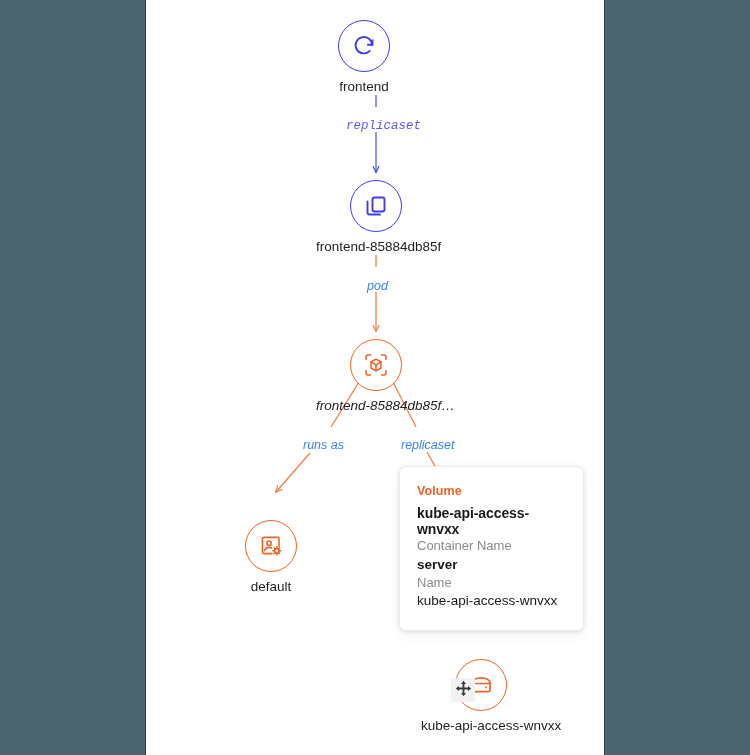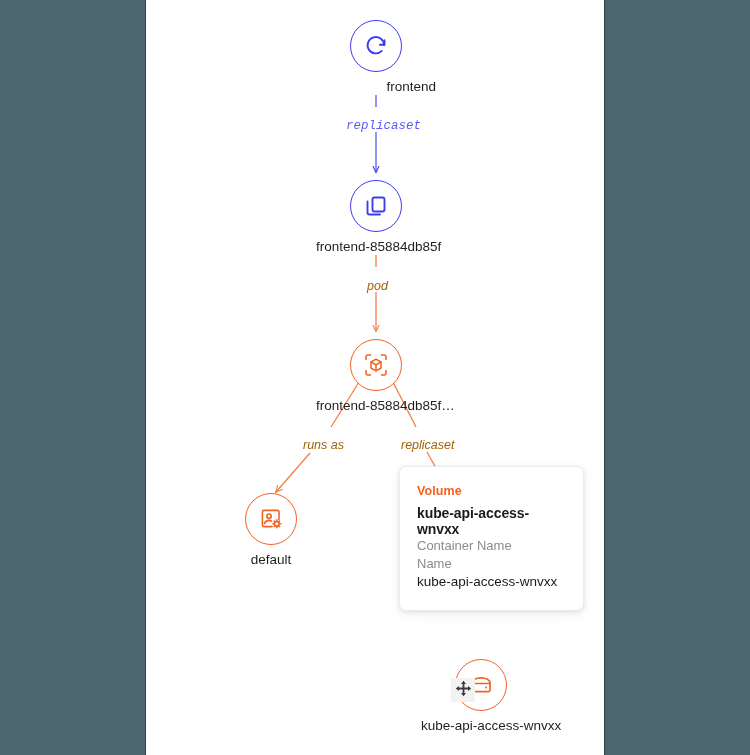--- a/index.html
+++ b/index.html
@@ -80,21 +80,21 @@
   
   .edge-label {
     position: absolute;
     font-size: 12.5px;
     font-style: italic;
     white-space: nowrap;
     z-index: 4;
     background: transparent;
   }
   .edge-label.blue-t   { color: #5b5bf0; font-family: Liberation Mono, monospace; }
-  .edge-label.orange-t { color: #a16207; }
+  .edge-label.orange-t { color: #3b82f6; }
 
   
   #detail-card {
     position: absolute;
     left: 253px;
     top: 466px;
     width: 185px;
     background: #ffffff;
     border: 1px solid #ececec;
     border-radius: 7px;
@@ -178,21 +178,21 @@
     </svg>
 
     <div class="edge-label blue-t" style="left:200px; top:119px;">replicaset</div>
 
     <div class="edge-label orange-t" style="left:221px; top:279px;">pod</div>
 
     <div class="edge-label orange-t" style="left:157px; top:438px;">runs as</div>
 
     <div class="edge-label orange-t" style="left:255px; top:438px;">replicaset</div>
 
-    <div class="node" style="left:230px; top:20px;text-align:right;">
+    <div class="node" style="left:218px; top:20px;">
       <div class="node-circle blue">
         <span>
           <svg width="24" height="24" viewBox="0 0 24 24" fill="none" stroke="#3c3cf0" stroke-width="1.9" stroke-linecap="round" stroke-linejoin="round">
             <path d="M20.5 6.2 v4.6 h-4.6"></path>
             <path d="M20 11 a8.2 8.2 0 1 0 -2.3 5.9"></path>
           </svg>
         </span>
       </div>
       <div class="node-label">frontend</div>
     </div>
@@ -202,38 +202,38 @@
         <span>
           <svg width="24" height="24" viewBox="0 0 24 24" fill="none" stroke="#3c3cf0" stroke-width="1.9" stroke-linecap="round" stroke-linejoin="round">
             <rect x="8.5" y="3.5" width="12" height="14" rx="2"></rect>
             <path d="M16 20.5 H5.5 a2 2 0 0 1 -2 -2 V7.5"></path>
           </svg>
         </span>
       </div>
       <div class="node-label">frontend-85884db85f</div>
     </div>
 
-    <div class="node" style="left:230px; top:339px;">
+    <div class="node" style="left:230px; top:339px;font-style:italic;">
       <div class="node-circle orange">
         <span>
           <svg width="26" height="26" viewBox="0 0 26 26" fill="none" stroke="#f26322" stroke-width="1.5" stroke-linecap="round" stroke-linejoin="round">
             <path d="M3 7.5 V5 a2 2 0 0 1 2 -2 h2.5"></path>
             <path d="M18.5 3 H21 a2 2 0 0 1 2 2 v2.5"></path>
             <path d="M23 18.5 V21 a2 2 0 0 1 -2 2 h-2.5"></path>
             <path d="M7.5 23 H5 a2 2 0 0 1 -2 -2 v-2.5"></path>
             <path d="M13 7.2 l5 2.8 v6 l-5 2.8 l-5 -2.8 v-6 z"></path>
             <path d="M8 10 l5 2.8 l5 -2.8"></path>
             <path d="M13 12.8 v6"></path>
           </svg>
         </span>
       </div>
       <div class="node-label">frontend-85884db85f…</div>
     </div>
 
-    <div class="node" style="left:125px; top:493px;">
+    <div class="node" style="left:125px; top:520px;">
       <div class="node-circle orange">
         <span>
           <svg width="24" height="24" viewBox="0 0 24 24" fill="none" stroke="#f26322" stroke-width="1.6" stroke-linecap="round" stroke-linejoin="round">
             <path d="M20 12.5 V5 a1.6 1.6 0 0 0 -1.6 -1.6 H5 A1.6 1.6 0 0 0 3.4 5 v13 A1.6 1.6 0 0 0 5 19.6 h8"></path>
             <circle cx="10" cy="9.2" r="2.2"></circle>
             <path d="M5.6 16.6 c0.7 -2.2 2.4 -3.2 4.4 -3.2 c1 0 1.9 0.25 2.6 0.7"></path>
             <circle cx="17.8" cy="16.8" r="2.3"></circle>
             <path d="M17.8 12.9 v1.2 M17.8 19.5 v1.2 M13.9 16.8 h1.2 M20.5 16.8 h1.2
                      M15.05 14.05 l0.85 0.85 M19.7 18.7 l0.85 0.85
                      M20.55 14.05 l-0.85 0.85 M15.9 18.7 l-0.85 0.85"></path>
@@ -255,20 +255,21 @@
       </div>
       <div class="node-label">kube-api-access-wnvxx</div>
     </div>
 
     <div id="detail-card">
       <div class="card-kind">Volume</div>
       <div class="card-title">kube-api-access-wnvxx</div>
 
       <div class="card-row">
         <div class="card-key">Container Name</div>
+        <div class="card-val bold">server</div>
       </div>
 
       <div class="card-row">
         <div class="card-key">Name</div>
         <div class="card-val">kube-api-access-wnvxx</div>
       </div>
 
       <div class="card-row">
       </div>
     </div>

